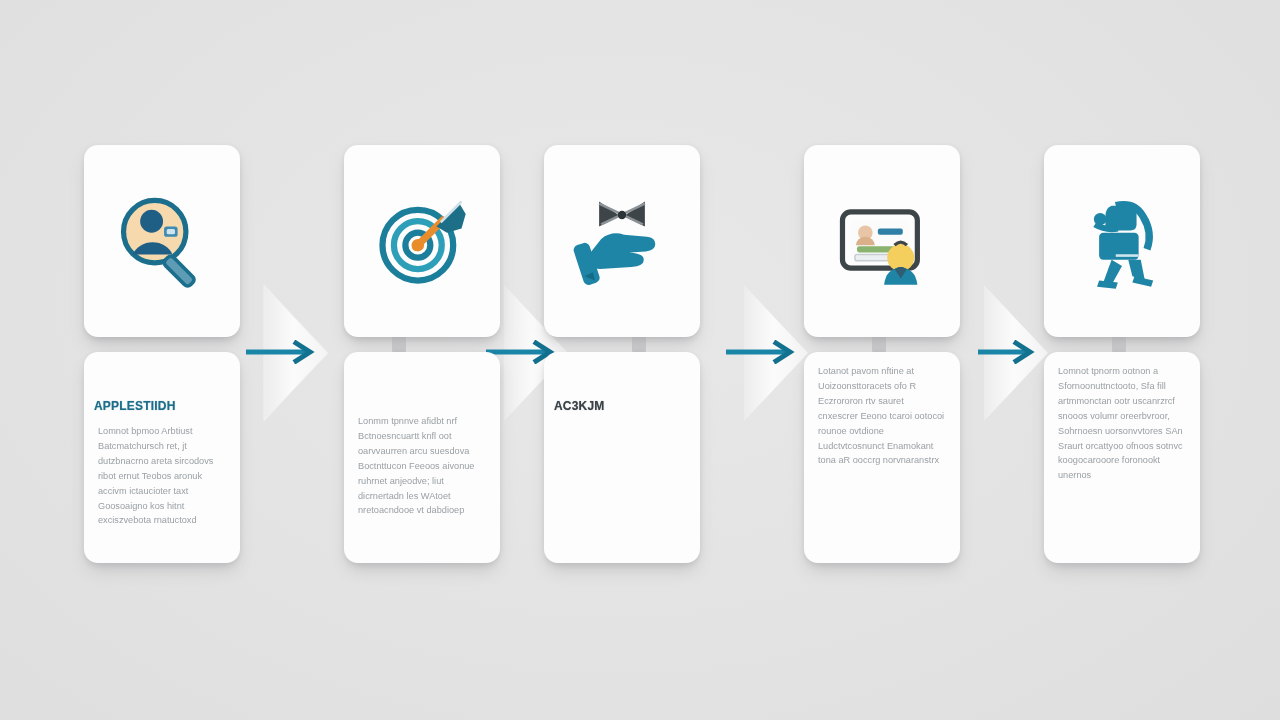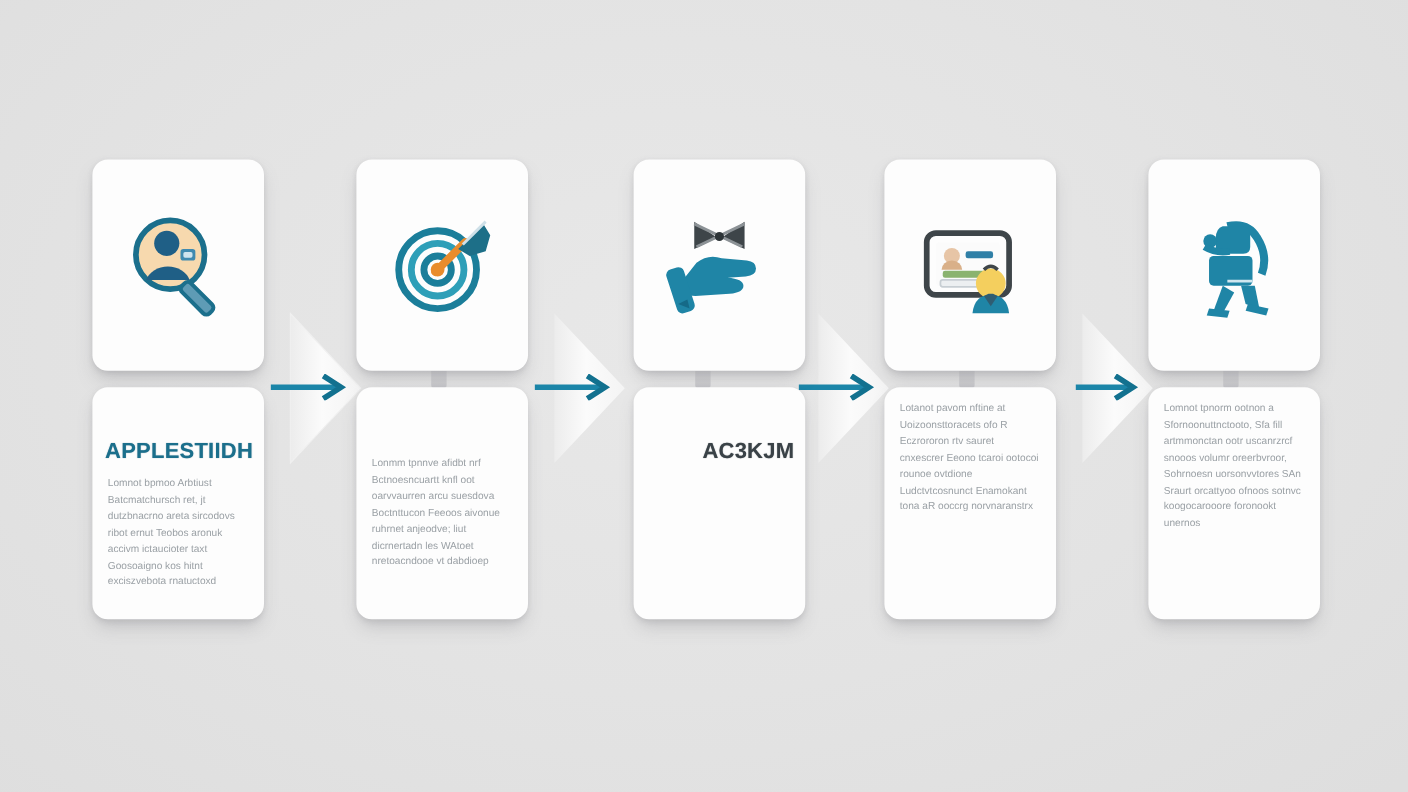--- a/index.html
+++ b/index.html
@@ -87,22 +87,22 @@
       0 10px 16px -4px rgba(120,120,125,0.30),
       0 2px 5px rgba(140,140,145,0.20);
     padding: 0;
     box-sizing: border-box;
     overflow: hidden;
   }
 
   .card-heading {
     margin: 0;
     padding: 48px 10px 0 10px;
-    text-align: right;
-    font-size: 20px;
+    text-align: left;
+    font-size: 12px;
     font-weight: 700;
     letter-spacing: 0.2px;
     color: #1b6f8c;
     text-transform: uppercase;
     line-height: 1;
     
     filter: blur(0.35px);
     text-shadow: 0 0 1px rgba(30,90,115,0.55);
   }
   .card-heading.dark { color: #3a4247; text-shadow: 0 0 1px rgba(50,58,64,0.55); }
@@ -207,39 +207,39 @@
         <rect x="54.5" y="38.5" width="8" height="5" rx="1.5" fill="#cfe4ee"></rect>
         <rect x="61" y="62" width="11" height="34" rx="4" transform="rotate(-45 66.5 79)" fill="#5e9bb5" stroke="#1b6f8c" stroke-width="3.5"></rect>
       </svg>
     </div>
     <div class="text-card">
       <h3 class="card-heading">APPLESTIIDH</h3>
       <p class="card-body">Lomnot bpmoo Arbtiust Batcmatchursch ret, jt dutzbnacrno areta sircodovs ribot ernut Teobos aronuk accivm ictaucioter taxt Goosoaigno kos hitnt exciszvebota rnatuctoxd</p>
     </div>
   </div>
 
-  <div class="step" style="left:324px">
+  <div class="step" style="left:344px">
     <div class="icon-card">
       <svg class="glyph" viewBox="0 0 100 100">
         <circle cx="46" cy="54" r="34" fill="none" stroke="#1b7e9a" stroke-width="6"></circle>
         <circle cx="46" cy="54" r="23" fill="none" stroke="#2e9fb8" stroke-width="6"></circle>
         <circle cx="46" cy="54" r="12" fill="none" stroke="#1b7e9a" stroke-width="6"></circle>
         <circle cx="46" cy="54" r="6" fill="#e98c2c"></circle>
         <path d="M44 56 L70 30" stroke="#e98c2c" stroke-width="7" stroke-linecap="round"></path>
         <path d="M62 38 L86 14 l6 10 -4 14 -14 4 -10 -6 z" fill="#1d6f88"></path>
         <path d="M68 32 L88 12" stroke="#cfe0e8" stroke-width="2.5"></path>
       </svg>
     </div>
     <div class="text-card no-heading">
 
       <p class="card-body">Lonmm tpnnve afidbt nrf Bctnoesncuartt knfl oot oarvvaurren arcu suesdova Boctnttucon Feeoos aivonue ruhrnet anjeodve; liut dicrnertadn les WAtoet nretoacndooe vt dabdioep</p>
     </div>
   </div>
 
-  <div class="step" style="left:576px">
+  <div class="step" style="left:544px">
     <div class="icon-card">
       <svg class="glyph" viewBox="0 0 100 100">
         <path d="M28 12 L48 26 L28 36 z" fill="#3e4549"></path>
         <path d="M72 12 L52 26 L72 36 z" fill="#3e4549"></path>
         <path d="M28 14 L70 34" stroke="#8c9296" stroke-width="2.5"></path>
         <path d="M72 14 L30 34" stroke="#8c9296" stroke-width="2.5"></path>
         <circle cx="50" cy="25" r="4" fill="#2d3437"></circle>
         <path d="M30 48 q10 -8 22 -4 l22 2 q8 1 8 7 q0 6 -9 7 l-16 1 q14 1 14 7 q0 6 -12 7 l-30 2 q-12 0 -14 -10 z" fill="#1f85a6"></path>
         <rect x="8" y="52" width="16" height="40" rx="5" transform="rotate(-18 16 72)" fill="#1f85a6"></rect>
         <path d="M14 84 l8 -4 l2 8 z" fill="#156a88"></path>

